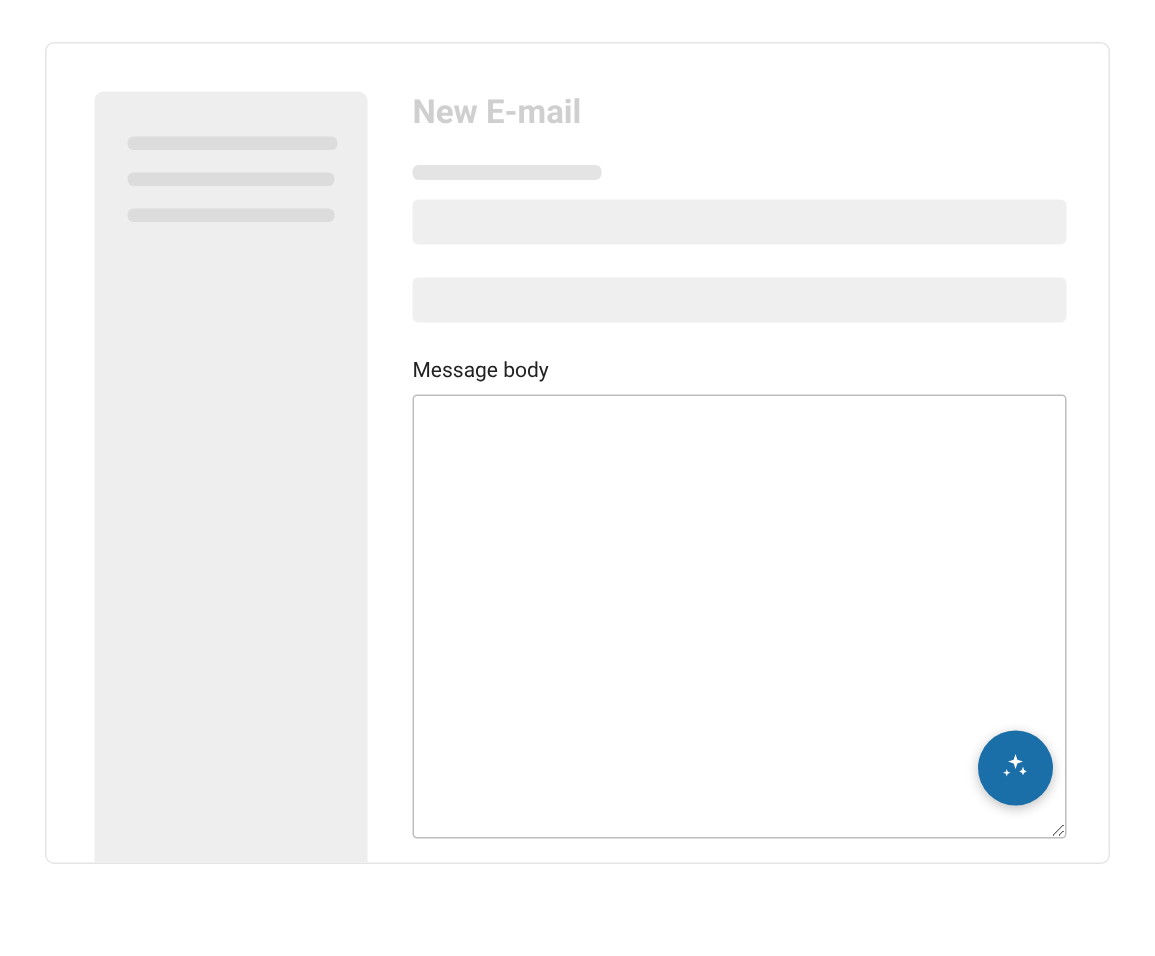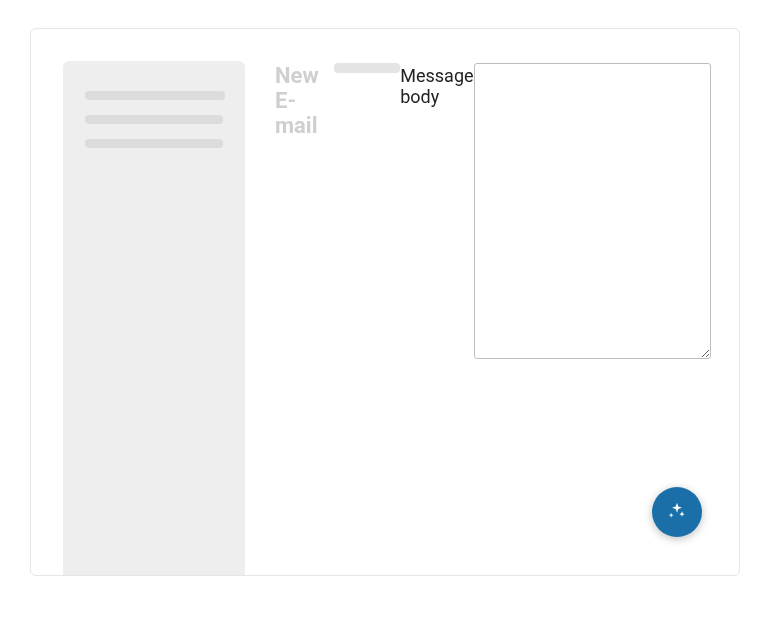--- a/index.html
+++ b/index.html
@@ -42,21 +42,21 @@
       border-radius: 4px;
       margin-bottom: 15px;
     }
     .sidebar-line.line1 { width: 140px; }
     .sidebar-line.line2 { width: 138px; }
     .sidebar-line.line3 { width: 138px; }
     .main {
       flex: 1;
       padding: 34px 28px 0 30px;
       display: flex;
-      flex-direction: row;
+      flex-direction: column;
     }
     .page-title {
       font-size: 22px;
       font-weight: 700;
       color: #cfcfcf;
       margin-bottom: 22px;
     }
     .placeholder-label {
       height: 10px;
       width: 126px;
@@ -64,21 +64,21 @@
       border-radius: 4px;
       margin-bottom: 13px;
     }
     .placeholder-input {
       height: 30px;
       background: #efefef;
       border-radius: 4px;
       margin-bottom: 22px;
     }
     .message-label {
-      font-size: 18px;
+      font-size: 14px;
       color: #222222;
       margin-bottom: 8px;
       margin-top: 2px;
     }
     .message-body {
       width: 100%;
       height: 296px;
       border: 1px solid #bdbdbd;
       border-radius: 3px;
       resize: both;

